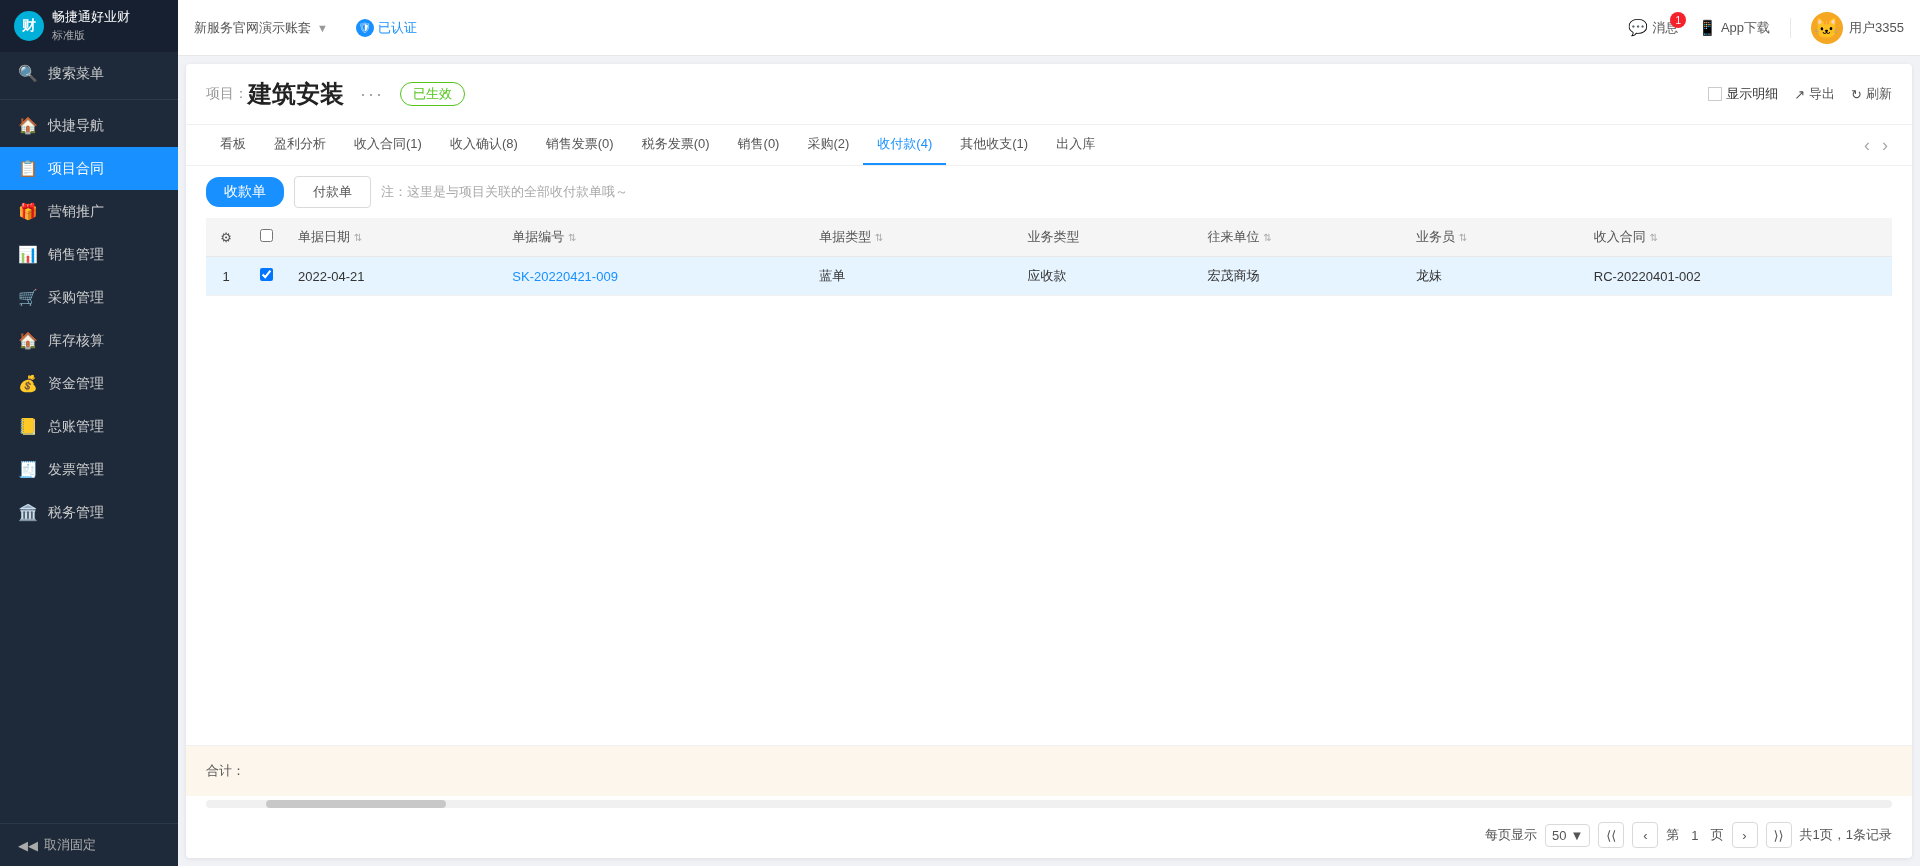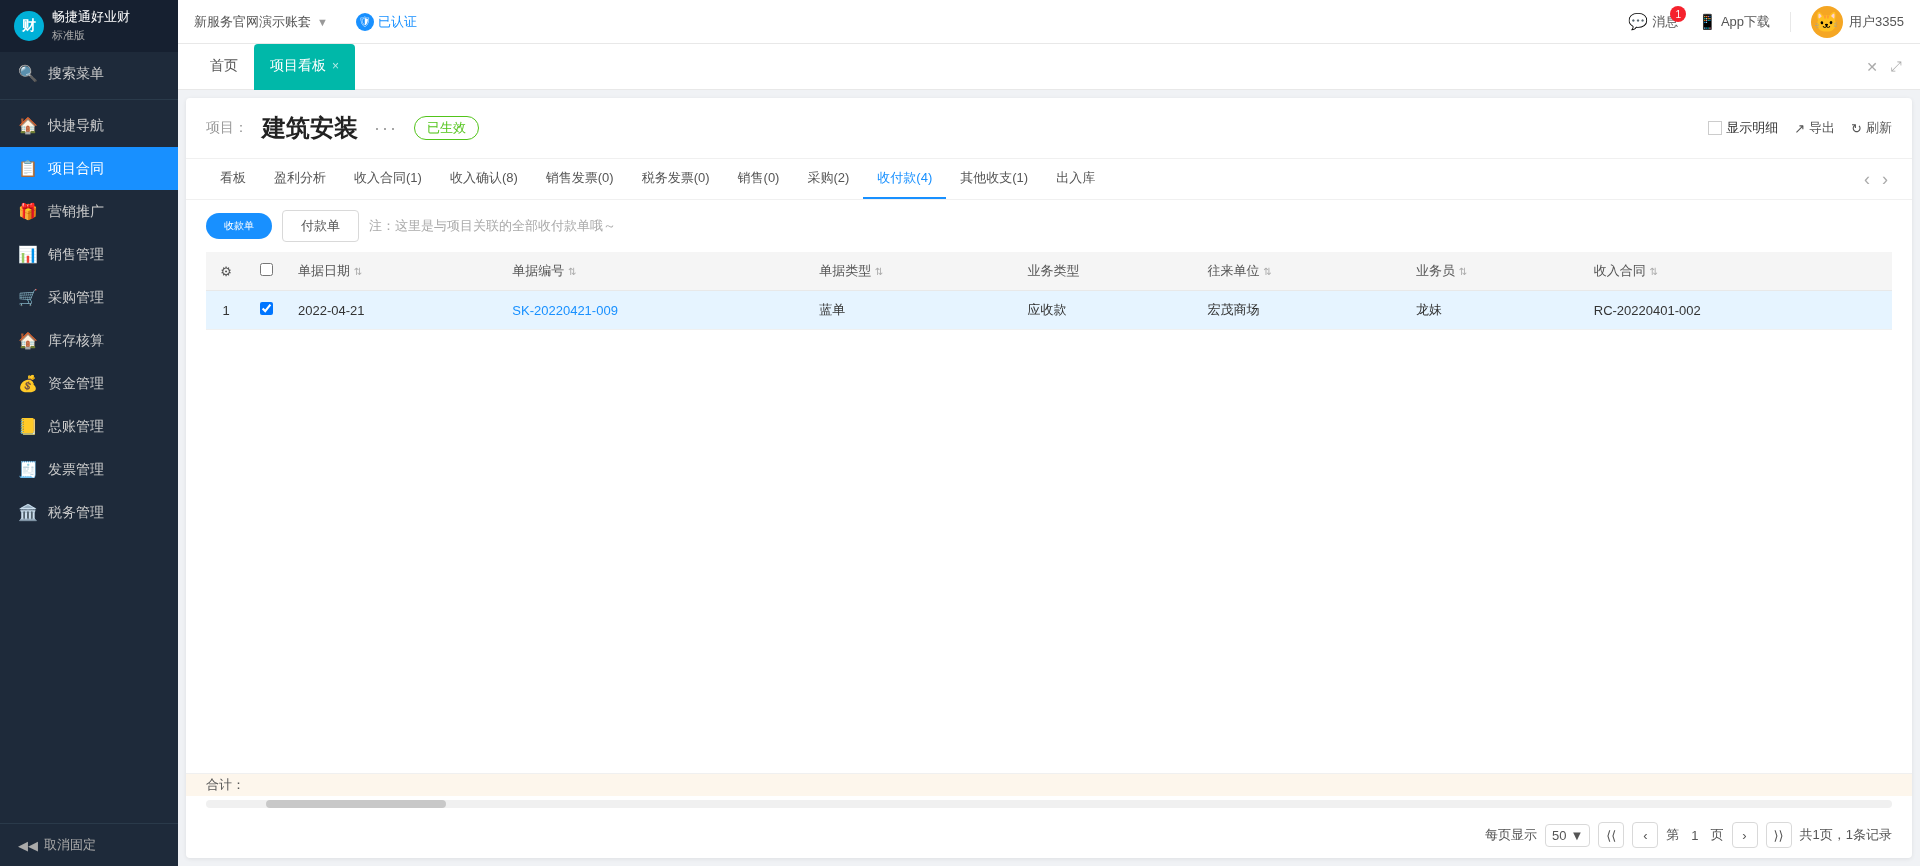--- a/index.html
+++ b/index.html
@@ -63,21 +63,21 @@
     .main {
       flex: 1;
       display: flex;
       flex-direction: column;
       overflow: hidden;
       background: #f0f2f5;
     }
 
     
     .topbar {
-      height: 44px;
+      height: 56px;
       background: #fff;
       display: flex;
       padding: 4px 16px;
       border-bottom: 1px solid #e8e8e8;
       gap: 12px;
       flex-shrink: 0;
     }
     .topbar-account {
       display: flex;
       align-items: center;
@@ -214,21 +214,21 @@
       flex-shrink: 0;
     }
     .page-title {
       font-size: 24px;
       font-weight: 600;
       color: #222;
     }
     .page-title-label {
       font-size: 14px;
       color: #999;
-      margin-right: 14px;
+      margin-right: 0;
     }
     .page-more {
       color: #999;
       margin-left: 16px;
       cursor: pointer;
       font-size: 18px;
       letter-spacing: 2px;
     }
     .page-status {
       margin-left: 16px;
@@ -311,21 +311,21 @@
       gap: 10px;
       flex-shrink: 0;
     }
     .btn-primary {
       background: #1890ff;
       color: #fff;
       border: none;
       border-radius: 13px;
       padding: 6px 18px;
       cursor: pointer;
-      font-size: 10px;
+      font-size: 14px;
     }
     .btn-default {
       background: #fff;
       color: #555;
       border: 1px solid #d9d9d9;
       border-radius: 4px;
       padding: 6px 18px;
       cursor: pointer;
       font-size: 13px;
     }
@@ -372,21 +372,21 @@
     }
     tbody td a {
       color: #1890ff;
       text-decoration: none;
     }
     .col-check { width: 40px; text-align: center; }
     .col-settings { width: 40px; text-align: center; }
 
     
     .table-footer {
-      padding: 2px 20px;
+      padding: 16px 20px;
       background: #fdf6ec;
       border-top: 1px solid #f0f0f0;
       font-size: 13px;
       color: #555;
       flex-shrink: 0;
     }
 
     
     .scroll-bar-area {
       padding: 4px 20px;
@@ -531,33 +531,20 @@
         <div class="user-avatar">
           <span style="font-size:20px;">🐱</span>
         </div>
         <span>用户3355</span>
       </div>
     </div>
   </div>
 
   <div class="content">
 
-    <div class="tabbar">
-      <div class="tab-item">
-        <span>首页</span>
-      </div>
-      <div class="tab-item active">
-        <span>项目看板</span>
-        <span class="tab-close">×</span>
-      </div>
-      <div style="margin-left:auto; display:flex; align-items:center; gap:8px;">
-        <div class="win-btn">✕</div>
-        <div class="win-btn">⤢</div>
-      </div>
-    </div>
 
     <div class="page">
 
       <div class="page-header">
         <span class="page-title-label">项目：</span>
         <span class="page-title">建筑安装</span>
         <span class="page-more">···</span>
         <span class="page-status">已生效</span>
         <div class="page-header-right">
           <div class="checkbox-wrapper">

